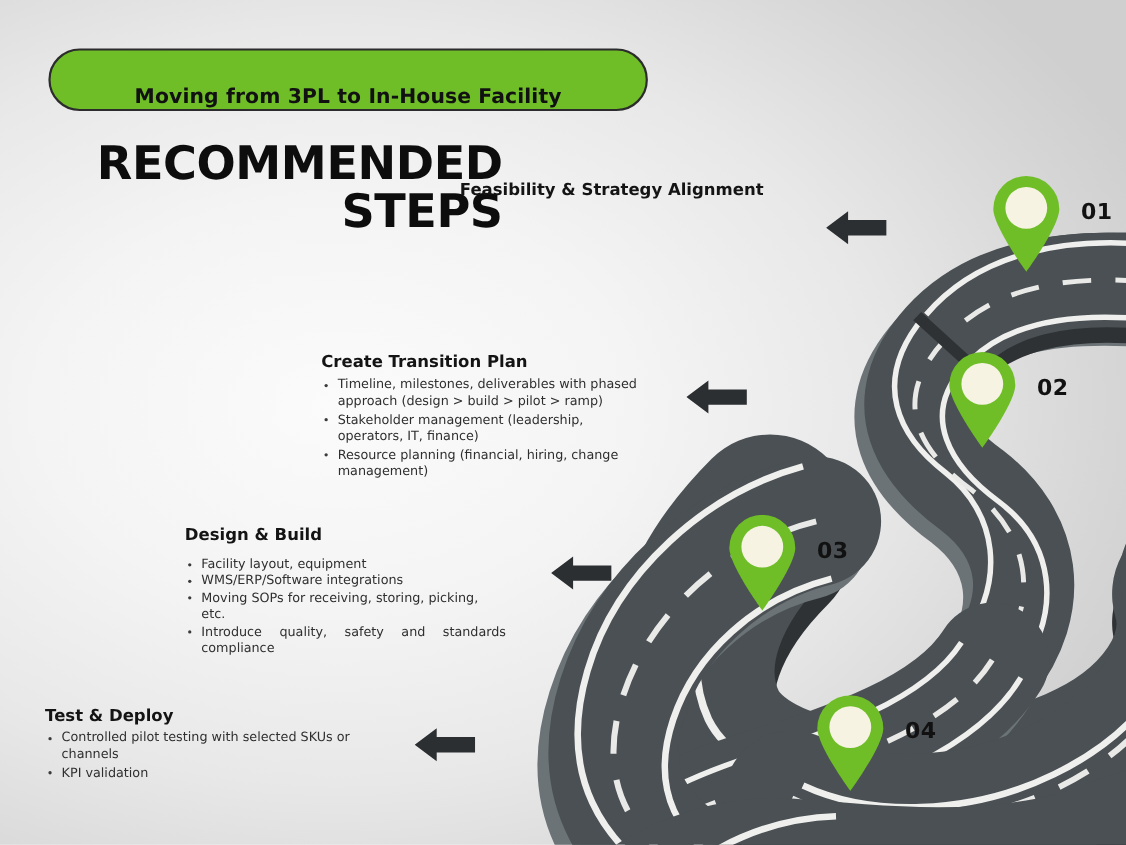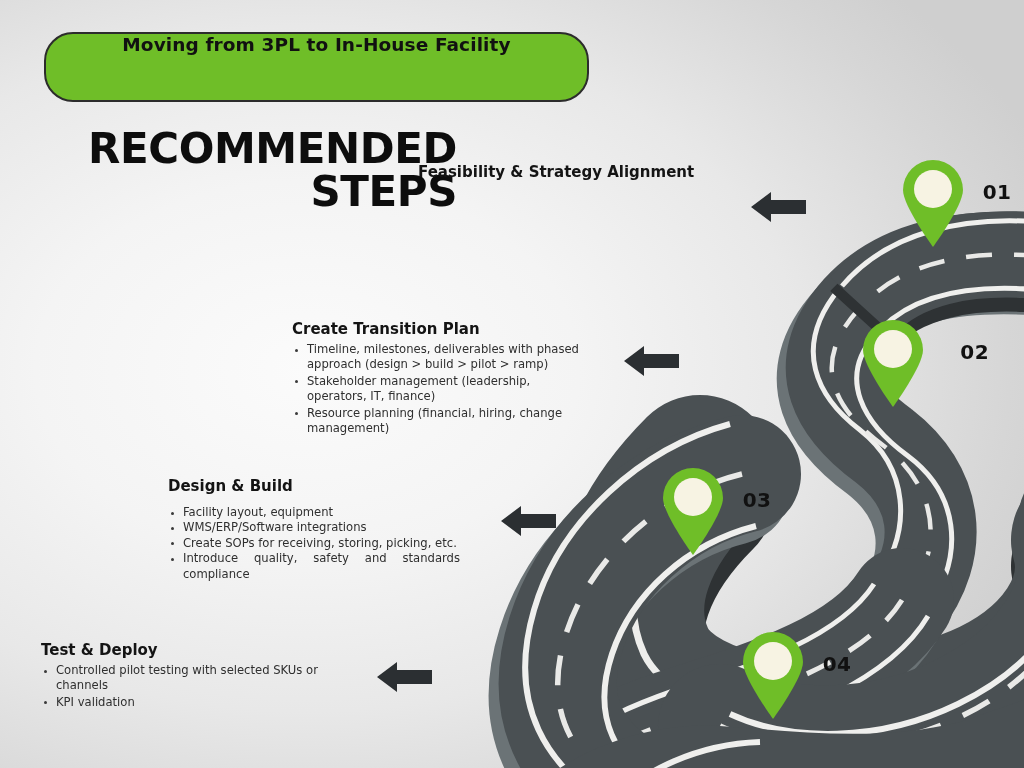--- a/index.html
+++ b/index.html
@@ -32,29 +32,29 @@
     left: 0;
     top: 0;
     width: 1024px;
     height: 768px;
   }
 
   
   #banner {
     position: absolute;
     left: 44px;
-    top: 32px;
+    top: 44px;
     width: 545px;
-    height: 70px;
+    height: 57px;
     box-sizing: border-box;
     background: #6fbe28;
     border: 2.5px solid #2c2c2c;
     border-radius: 29px;
     display: flex;
-    align-items: flex-start;
+    align-items: flex-end;
     justify-content: center;
   }
   #banner-text {
     font-size: 18.5px;
     font-weight: bold;
     color: #111111;
     letter-spacing: .1px;
   }
 
   
@@ -133,21 +133,21 @@
     width: 100%;
     text-align: center;
     font-size: 20px;
     font-weight: bold;
     color: #111111;
     letter-spacing: .4px;
   }
   #pin-1 { left: 901px; top: 160px; }
   #pin-1 .pin-num { top: 20px; }
   #pin-2 { left: 861px; top: 320px; }
-  #pin-2 .pin-num { top: 20px; text-align: right; }
+  #pin-2 .pin-num { top: 20px; }
   #pin-3 { left: 661px; top: 468px; }
   #pin-3 .pin-num { top: 20px; }
   #pin-4 { left: 741px; top: 632px; }
   #pin-4 .pin-num { top: 20px; }
 </style>
 </head>
 <body>
 
 <div id="canvas">
 
@@ -314,21 +314,21 @@
       <li>Stakeholder management (leadership, operators, IT, finance)</li>
       <li>Resource planning (financial, hiring, change management)</li>
     </ul>
   </div>
 
   <div id="step-3" class="step-block">
     <h3 class="step-title">Design &amp; Build</h3>
     <ul class="step-list">
       <li>Facility layout, equipment</li>
       <li>WMS/ERP/Software integrations</li>
-      <li>Create SOPs for receiving, storing, picking, etc.</li>
+      <li>Moving SOPs for receiving, storing, picking, etc.</li>
       <li class="justify">Introduce quality, safety and standards compliance</li>
     </ul>
   </div>
 
   <div id="step-4" class="step-block">
     <h3 class="step-title">Test &amp; Deploy</h3>
     <ul class="step-list">
       <li>Controlled pilot testing with selected SKUs or channels</li>
       <li>KPI validation</li>
     </ul>

